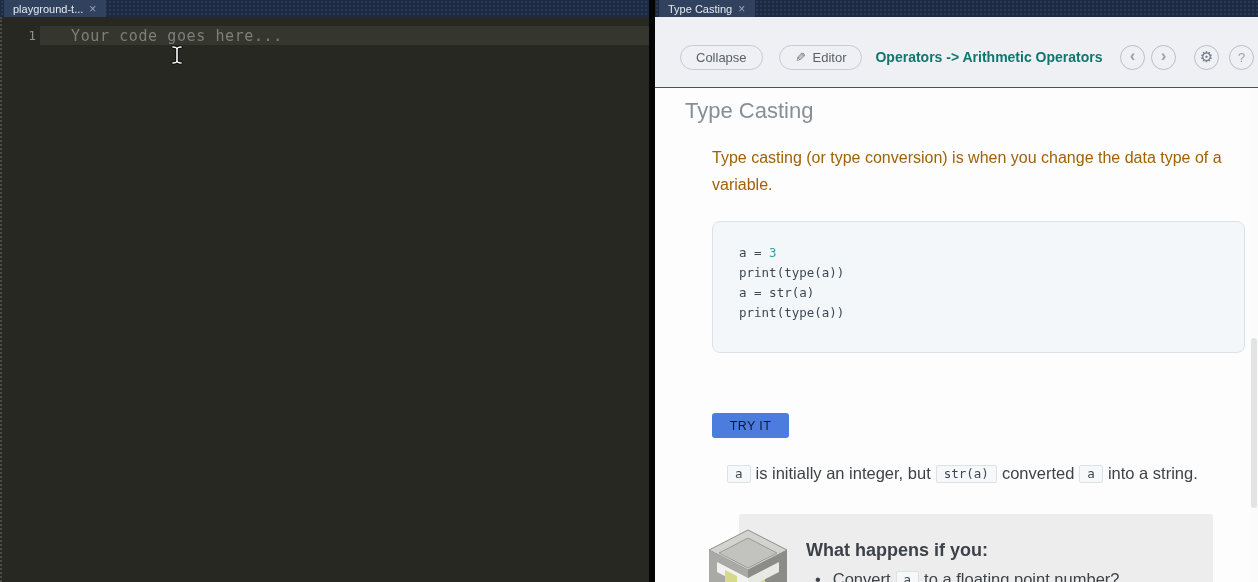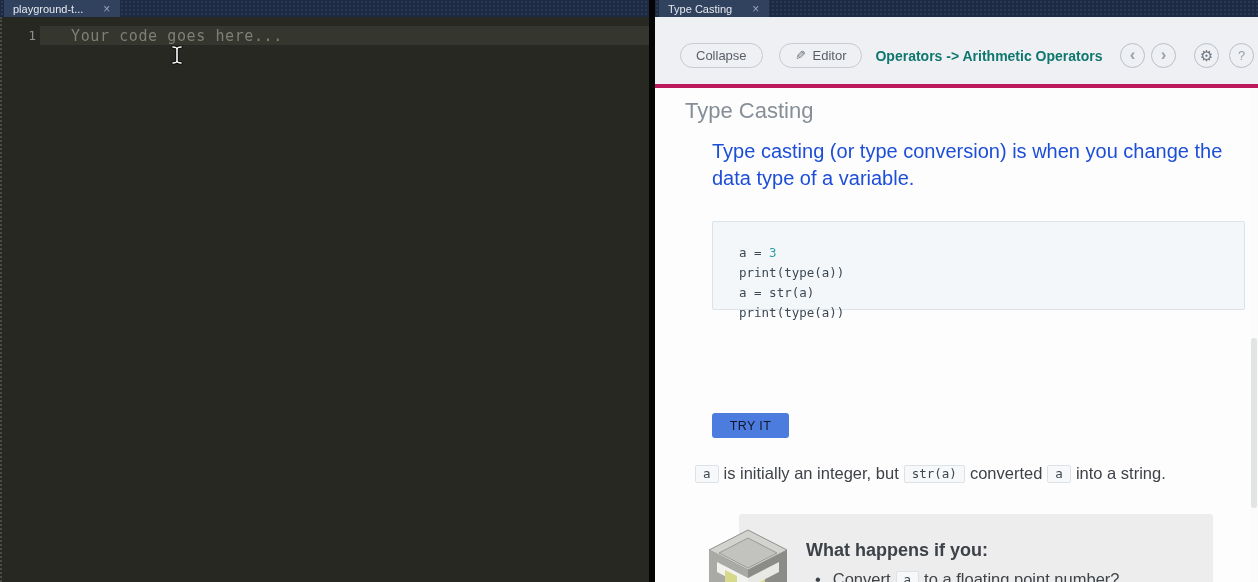--- a/index.html
+++ b/index.html
@@ -6,62 +6,62 @@
   html,body { width:1258px; height:582px; overflow:hidden; background:#fff;
               font-family:"Liberation Sans", sans-serif; }
   .app { position:relative; width:1258px; height:582px; display:flex; }
 
   
   .editor-pane { position:relative; width:655px; height:582px; background:#272822; flex:none;
                  border-right:6px solid #050505; }
   .tabbar { height:17px; background:#1d2a43;
             background-image:radial-gradient(rgba(255,255,255,0.07) 1px, transparent 1px);
             background-size:4px 4px; display:flex; align-items:stretch; }
-  .tab { display:flex; align-items:center; gap:20px; padding:0 10px 0 9px; margin-left:4px;
+  .tab { display:flex; align-items:center; gap:6px; padding:0 10px 0 9px; margin-left:4px;
          background:#31425e; color:#e6e9ee; font-size:11px; cursor:pointer; }
   .tab .close { color:#9aa4b4; font-size:12px; line-height:1; cursor:pointer; }
   .editor-body { position:relative; width:100%; height:565px; padding-top:9px;
                  border-left:2px dotted #4a4b42;
                  font-family:"DejaVu Sans Mono","Liberation Mono",monospace; }
   .code-line { position:relative; display:flex; height:19px; align-items:center; }
   .code-line.active { background:#35362d; margin-left:38px; }
   .gutter-num { position:absolute; left:-24px; width:20px; text-align:right;
                 color:#8f908a; font-size:13px; }
   .placeholder { margin-left:31px; color:#7e8077; font-size:15px; letter-spacing:0.6px; }
   .ibeam { position:absolute; left:168px; top:28px; }
 
   
   .lesson-pane { position:relative; flex:1; height:582px; display:flex; flex-direction:column;
                  background:#fdfdfe; }
-  .toolbar { height:71px; background:#eef0f3; border-bottom:4px solid #be185d;
+  .toolbar { height:71px; background:#eef0f3; border-bottom:1px solid #be185d;
              display:flex; align-items:center; padding:10px 2px 0 25px; flex:none; }
   .pill { display:flex; align-items:center; gap:7px; height:25px; padding:0 15px;
           border:1px solid #c6cbd1; border-radius:13px; background:transparent;
           color:#595f66; font-size:13px; cursor:pointer; white-space:nowrap; }
   .pill .pencil { font-size:13px; color:#6b727a; transform:scaleX(-1); display:inline-block; }
   .toolbar .gap16 { width:16px; flex:none; }
   .breadcrumb { margin-left:13px; font-size:14px; font-weight:bold; color:#0f766e;
                 white-space:nowrap; }
   .toolbar-right { margin-left:auto; display:flex; align-items:center; padding-right:2px; }
   .circ { width:25px; height:25px; border:1px solid #b9bfc6; border-radius:50%;
           display:flex; align-items:center; justify-content:center; background:transparent;
           color:#9aa1aa; cursor:pointer; flex:none; }
   .circ.nav { font-size:17px; font-weight:bold; padding-bottom:2px; }
   .circ.gear-btn { color:#6f7884; font-size:15px; }
   .circ.help-btn { font-size:13px; }
   .sp6 { width:6px; } .sp18 { width:18px; } .sp10 { width:10px; }
 
   .content { position:relative; flex:1; overflow:hidden; }
   .lesson-title { position:absolute; left:30px; top:10px; font-size:22px; color:#868e96;
                   font-weight:400; }
-  .intro { position:absolute; left:57px; top:50px; width:536px; font-size:20px;
-           color:#1d4ed8; line-height:27px; }
-
-  .codeblock { position:absolute; left:57px; top:133px; width:533px; height:89px;
-               background:#f4f7f9; border:1px solid #dce3e8; border-radius:2px;
+  .intro { position:absolute; left:57px; top:56px; width:536px; font-size:16px;
+           color:#a16207; line-height:27px; }
+
+  .codeblock { position:absolute; left:57px; top:133px; width:533px; height:132px;
+               background:#f4f7f9; border:1px solid #dce3e8; border-radius:8px;
                padding:21px 0 0 26px; }
   .codeblock pre { font-family:"DejaVu Sans Mono","Liberation Mono",monospace;
                    font-size:12.5px; line-height:20px; color:#3c4954; }
   .num-lit { color:#2d9fa5; }
 
   .chip { display:inline-block; background:#f6f8f9; border:1px solid #dde2e6;
           border-radius:2px; padding:0px 7px 1px; margin:0 5px;
           font-family:"DejaVu Sans Mono","Liberation Mono",monospace; font-size:12.5px;
           color:#3c4954; vertical-align:1px; }
   .chip.first { margin-left:0; }
@@ -69,21 +69,21 @@
   .disclosure { position:absolute; left:57px; top:275px; font-size:17px; font-weight:bold;
                 color:#31373d; cursor:pointer; }
   .disclosure .marker { font-size:12px; margin-right:11px; color:#1d2226;
                         vertical-align:2px; }
 
   .try-btn { position:absolute; left:57px; top:325px; width:77px; height:25px;
              background:#4d7cdf; border:none; border-radius:3px; color:#0f172a;
              font-size:12.5px; letter-spacing:0.4px; cursor:pointer;
              font-family:"Liberation Sans",sans-serif; }
 
-  .result-line { position:absolute; left:40px; top:376px; font-size:16.5px; color:#3e4348; }
+  .result-line { position:absolute; left:72px; top:376px; font-size:16.5px; color:#3e4348; }
 
   .challenge-card { position:absolute; left:84px; top:426px; width:474px; height:130px;
                     background:#ededed; border-radius:3px; }
   .challenge-title { position:absolute; left:67px; top:26px; font-size:18px;
                      font-weight:bold; color:#3d4248; }
   .challenge-bullet { position:absolute; left:76px; top:56px; font-size:16.5px;
                       color:#3e4348; }
   .challenge-bullet .bmark { margin-right:12px; }
   .crate { position:absolute; left:-34px; top:14px; }
 

